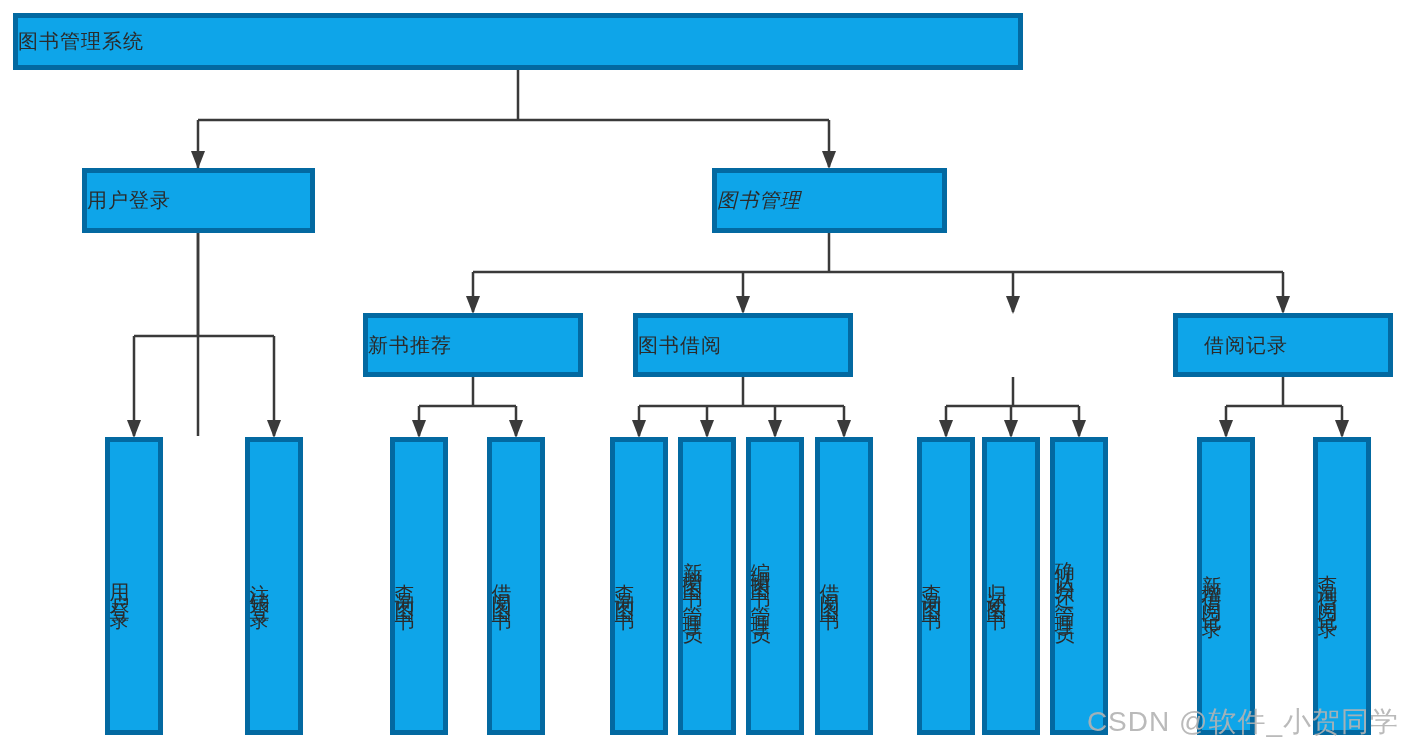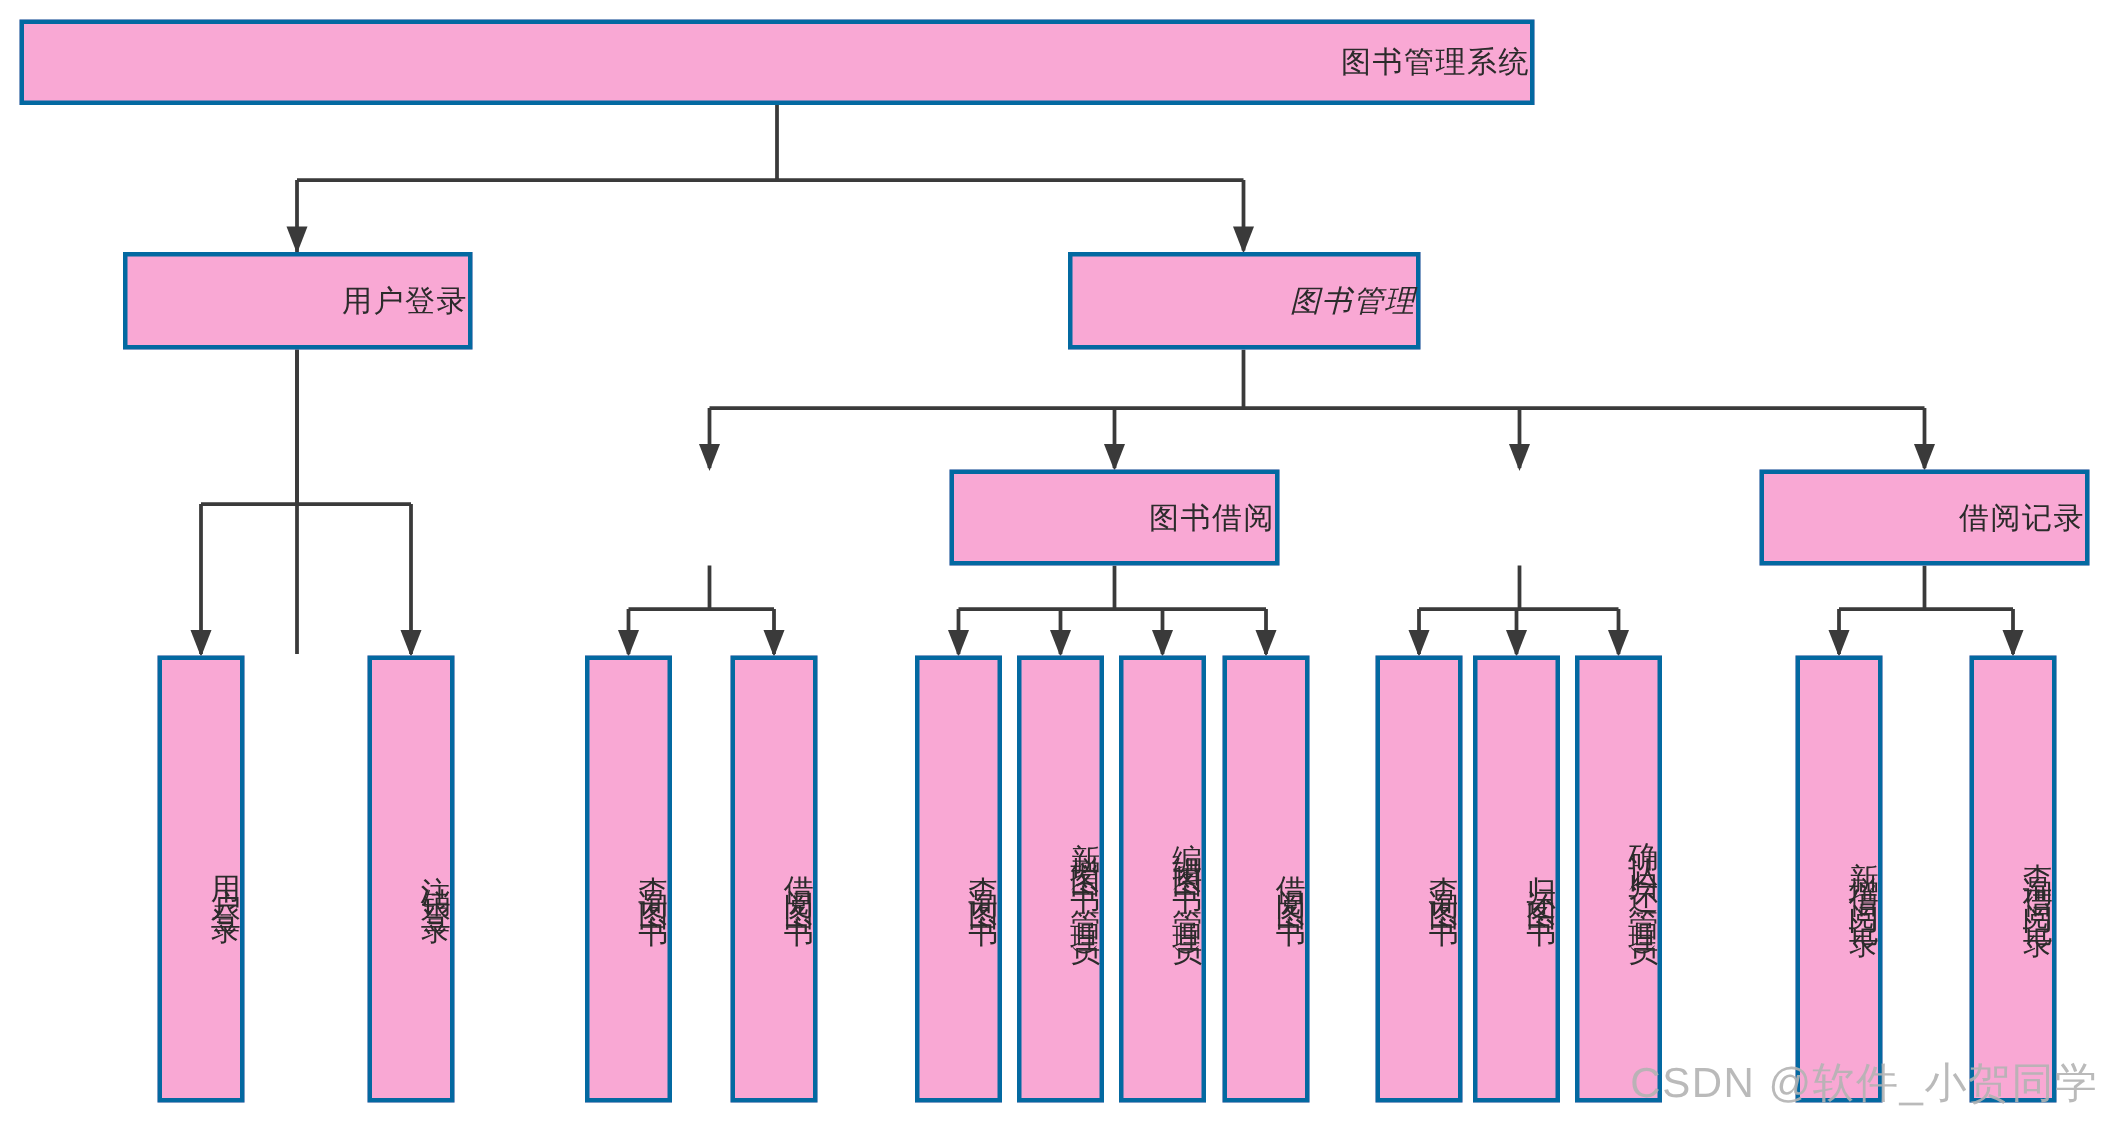--- a/index.html
+++ b/index.html
@@ -18,25 +18,25 @@
   .connectors {
     position: absolute;
     left: 0; top: 0;
     width: 1405px;
     height: 747px;
     z-index: 1;
   }
   .node {
     position: absolute;
     box-sizing: border-box;
-    border: 3px solid #0369a1;
-    background: #f9a8d4;
+    border: 5px solid #0369a1;
+    background: #0ea5e9;
     display: flex;
     align-items: center;
-    justify-content: flex-end;
+    justify-content: flex-start;
     color: #2b2b2b;
     font-size: 20px;
     z-index: 2;
     letter-spacing: 1px;
   }
   .node.leaf span {
     writing-mode: vertical-rl;
     text-orientation: mixed;
     letter-spacing: 9px;
     font-size: 20px;
@@ -109,20 +109,23 @@
     <span>图书管理系统</span>
   </div>
 
   <div class="node" style="left:82px; top:168px; width:233px; height:65px;">
     <span>用户登录</span>
   </div>
   <div class="node" style="left:712px; top:168px; width:235px; height:65px;font-style:italic;">
     <span>图书管理</span>
   </div>
 
+  <div class="node" style="left:363px; top:313px; width:220px; height:64px;">
+    <span>新书推荐</span>
+  </div>
   <div class="node" style="left:633px; top:313px; width:220px; height:64px;">
     <span>图书借阅</span>
   </div>
   <div class="node" style="left:1173px; top:313px; width:220px; height:64px;padding-left:26px;">
     <span>借阅记录</span>
   </div>
 
   <div class="node leaf" style="left:105px; top:437px; width:58px; height:298px;">
     <span>用户登录</span>
   </div>

